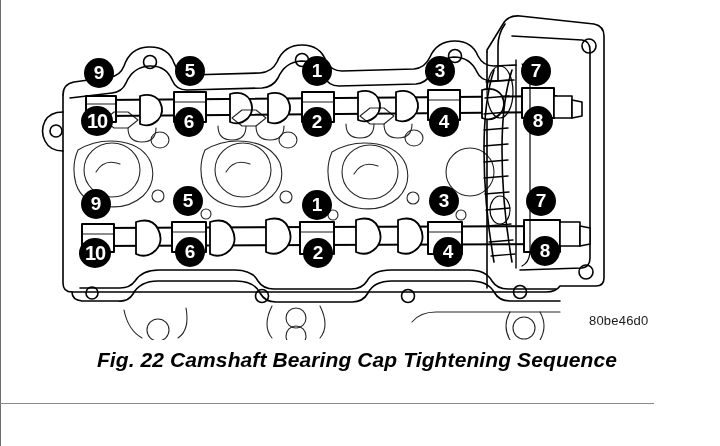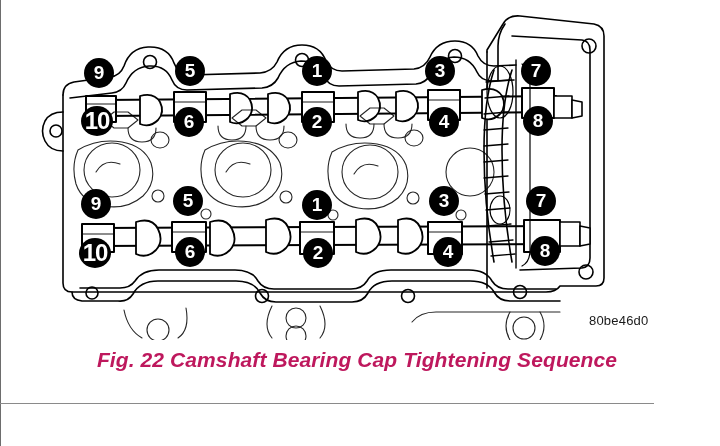--- a/index.html
+++ b/index.html
@@ -39,21 +39,21 @@
     position: absolute;
     left: 0px;
     top: 348px;
     width: 714px;
     text-align: center;
     font-family: "Liberation Sans", sans-serif;
     font-weight: bold;
     font-style: italic;
     font-size: 21px;
     letter-spacing: 0.1px;
-    color: #be185d;
+    color: #000000;
     white-space: nowrap;
   }
   .partid {
     position: absolute;
     left: 565px;
     top: 313px;
     font-family: "Liberation Sans", sans-serif;
     font-size: 13px;
     color: #1a1a1a;
     letter-spacing: 0.2px;
@@ -73,21 +73,21 @@
     font-weight: bold;
     font-size: 19px;
     line-height: 30px;
     text-align: center;
     box-sizing: border-box;
   }
   .marker.wide {
     width: 32px;
     height: 30px;
     margin-left: -16px;
-    font-size: 24px;
+    font-size: 20px;
     letter-spacing: -1px;
   }
 </style>
 </head>
 <body>
 
 <div id="page">
 
   <div class="edge-left"></div>
 

